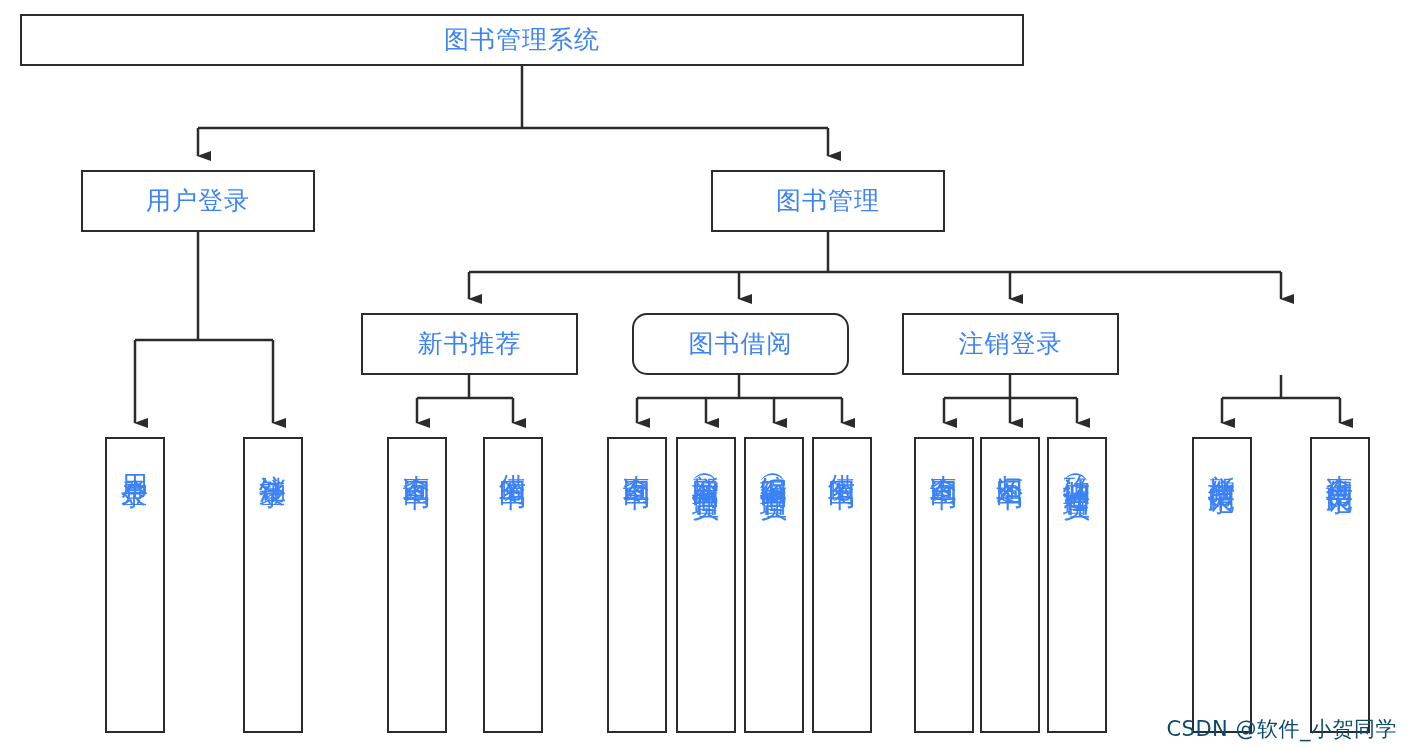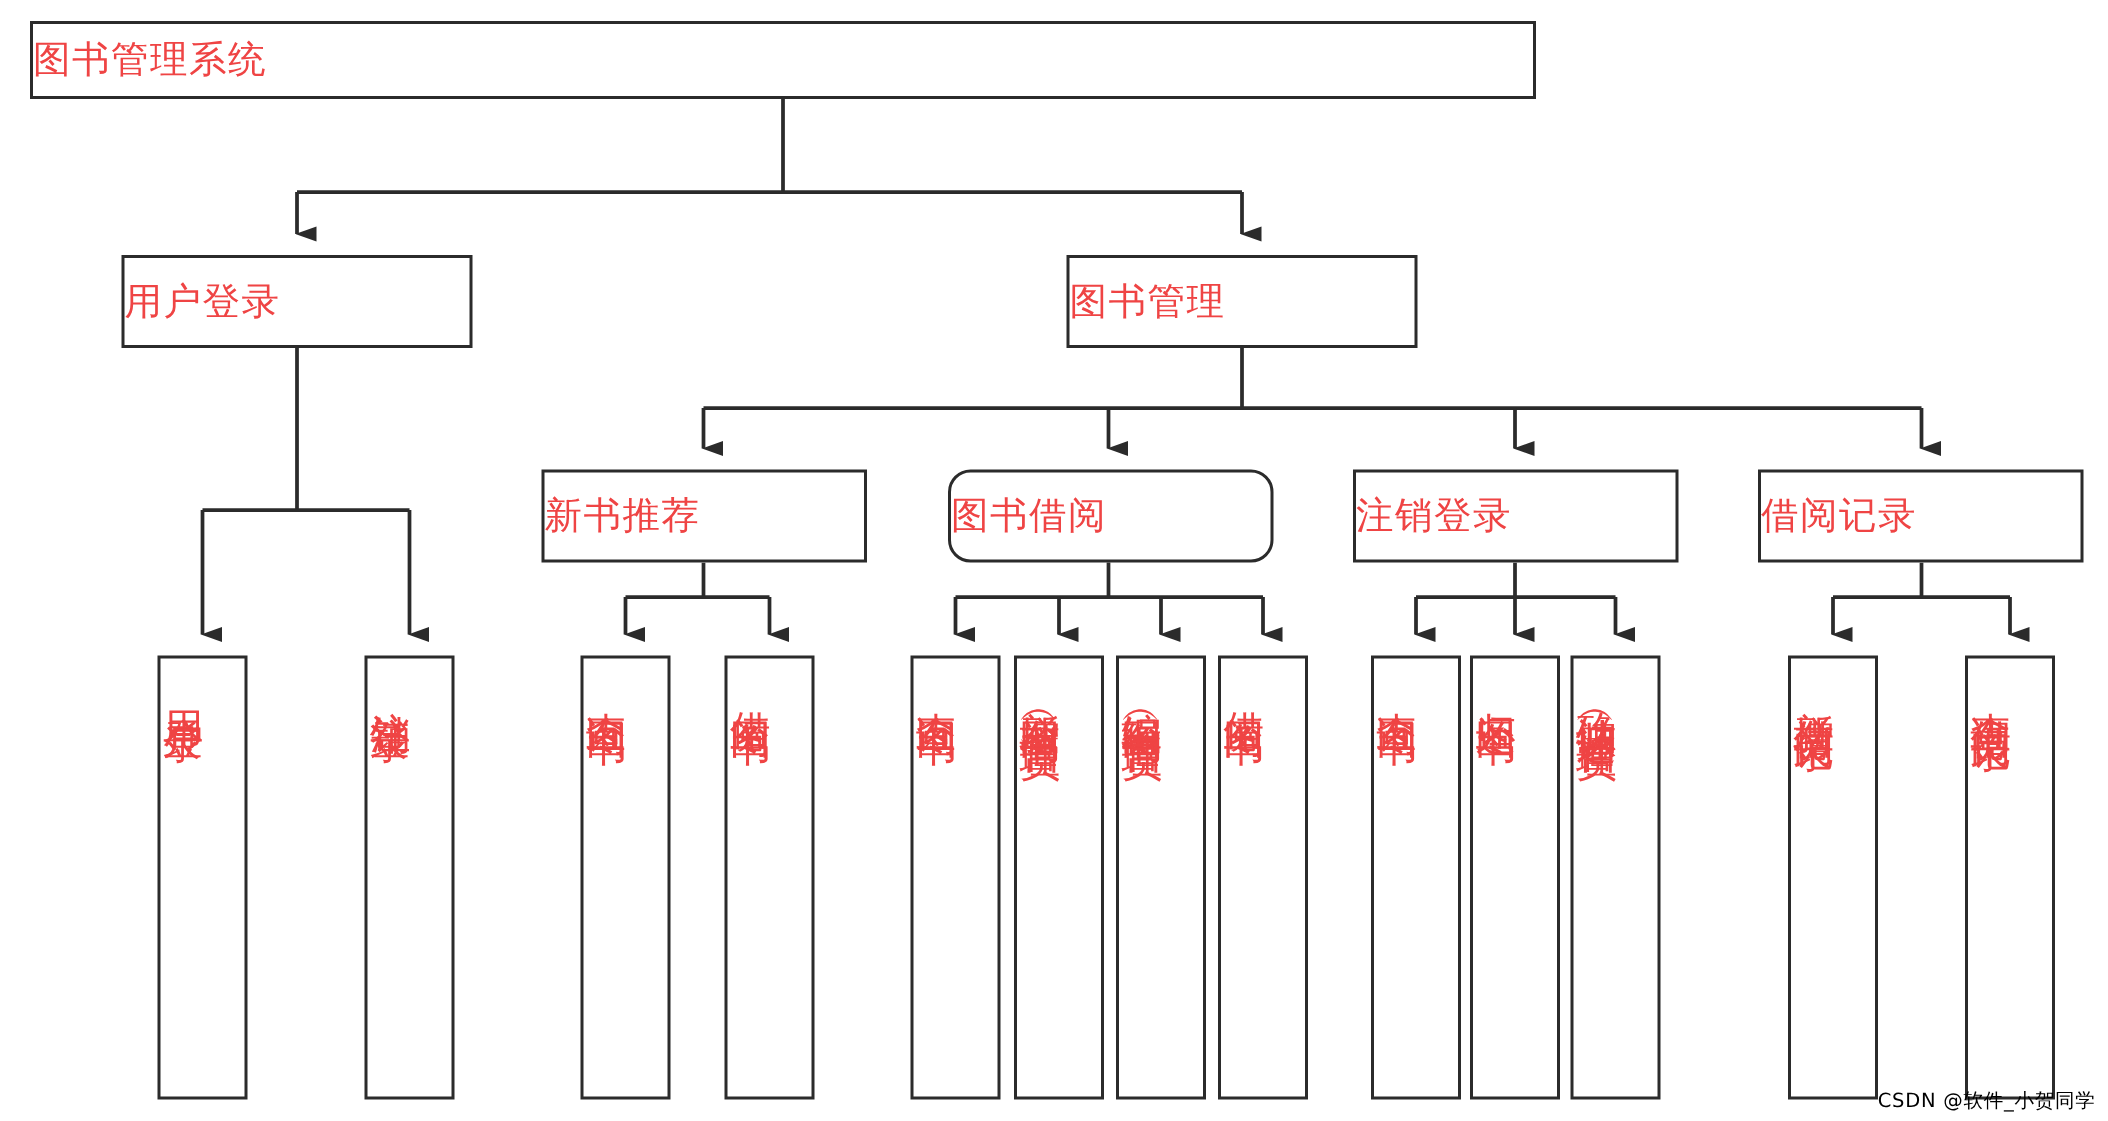--- a/index.html
+++ b/index.html
@@ -24,21 +24,22 @@
     width: 1405px;
     height: 747px;
   }
   .node {
     position: absolute;
     box-sizing: border-box;
     border: 2.5px solid #2b2b2b;
     background: #ffffff;
     display: flex;
     align-items: center;
-    color: #ef4444;
+    justify-content: center;
+    color: #3b82f6;
   }
   .node-label {
     display: block;
     text-align: center;
     line-height: 1.18;
     white-space: nowrap;
   }
   .node.horizontal .node-label {
     font-size: 25px;
     letter-spacing: 1px;
@@ -56,22 +57,22 @@
     text-orientation: upright;
     font-size: 27px;
     line-height: 1.08;
     letter-spacing: 3px;
     white-space: nowrap;
   }
   .watermark {
     position: absolute;
     right: 8px;
     bottom: 4px;
-    font-size: 13px;
-    color: #000000;
+    font-size: 21px;
+    color: #0c4a6e;
     letter-spacing: 0.5px;
     white-space: nowrap;
   }
 </style>
 </head>
 <body>
 
 <div id="canvas">
 
   <svg id="edges" viewBox="0 0 1405 747" xmlns="http://www.w3.org/2000/svg">
@@ -141,23 +142,20 @@
   </div>
 
   <div class="node horizontal" style="left:632px; top:313px; width:217px; height:62px;border-radius:15px;">
     <span class="node-label">图书借阅</span>
   </div>
 
   <div class="node horizontal" style="left:902px; top:313px; width:217px; height:62px;">
     <span class="node-label">注销登录</span>
   </div>
 
-  <div class="node horizontal" style="left:1172px; top:313px; width:217px; height:62px;">
-    <span class="node-label">借阅记录</span>
-  </div>
 
   <div class="node vertical" style="left:105px; top:437px; width:60px; height:296px;">
     <span class="node-label">用户登录</span>
   </div>
 
   <div class="node vertical" style="left:243px; top:437px; width:60px; height:296px;">
     <span class="node-label">注销登录</span>
   </div>
 
   <div class="node vertical" style="left:387px; top:437px; width:60px; height:296px;">

